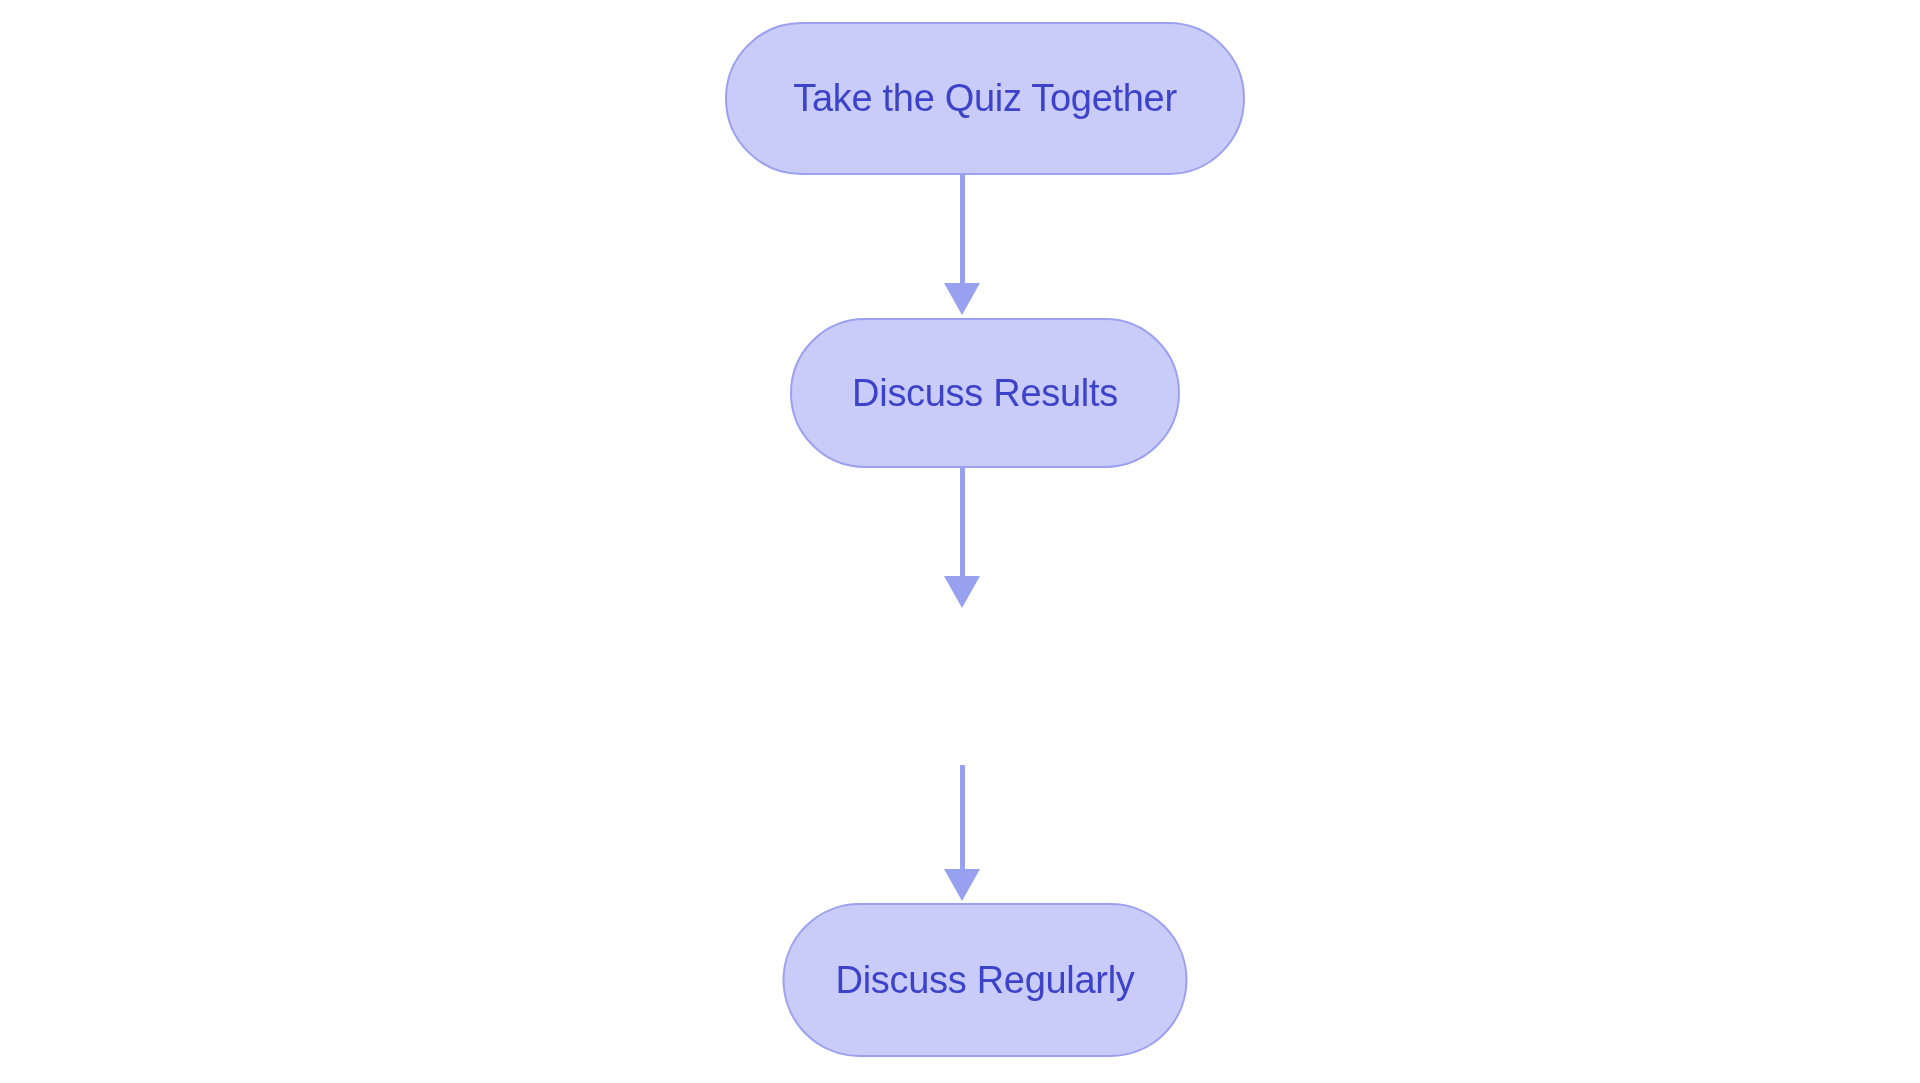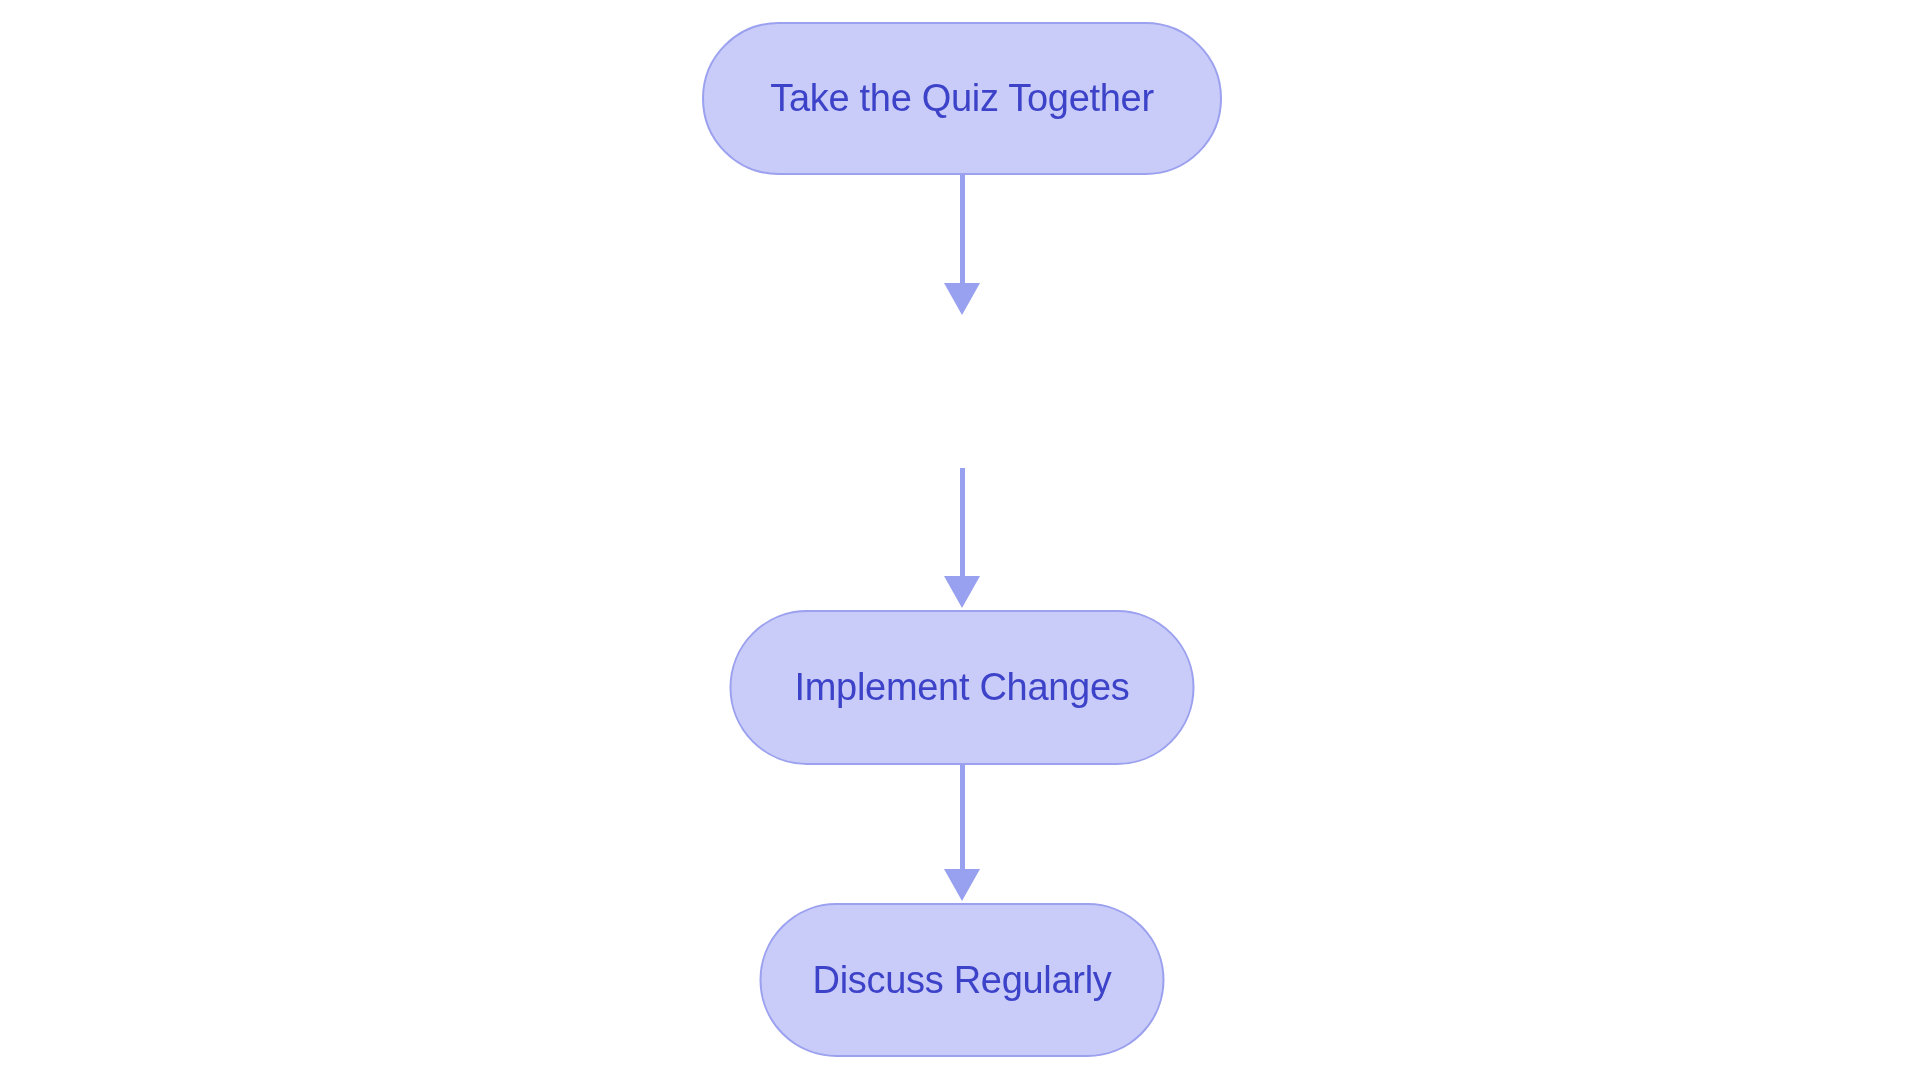--- a/index.html
+++ b/index.html
@@ -10,21 +10,21 @@
   .canvas {
     position: relative;
     width: 1920px;
     height: 1083px;
     background: #ffffff;
     overflow: hidden;
     font-family: "Liberation Sans", "DejaVu Sans", sans-serif;
   }
   .flow-node {
     position: absolute;
-    left: 962px;
+    left: 985px;
     transform: translateX(-50%);
     box-sizing: border-box;
     background: #c9cbf8;
     border: 2.5px solid #9ba1ef;
     border-radius: 90px;
     display: flex;
     align-items: center;
     justify-content: center;
     color: #3d43c9;
     font-size: 38px;
@@ -72,29 +72,29 @@
 
   <div class="flow-node node-1">
     <span>Take the Quiz Together</span>
   </div>
 
   <div class="flow-arrow arrow-1">
     <div class="arrow-shaft"></div>
     <div class="arrow-head"></div>
   </div>
 
+  <div class="flow-node node-2">
+    <span>Discuss Results</span>
+  </div>
 
   <div class="flow-arrow arrow-2">
     <div class="arrow-shaft"></div>
     <div class="arrow-head"></div>
   </div>
 
-  <div class="flow-node node-3">
-    <span>Implement Changes</span>
-  </div>
 
   <div class="flow-arrow arrow-3">
     <div class="arrow-shaft"></div>
     <div class="arrow-head"></div>
   </div>
 
   <div class="flow-node node-4">
     <span>Discuss Regularly</span>
   </div>
 

